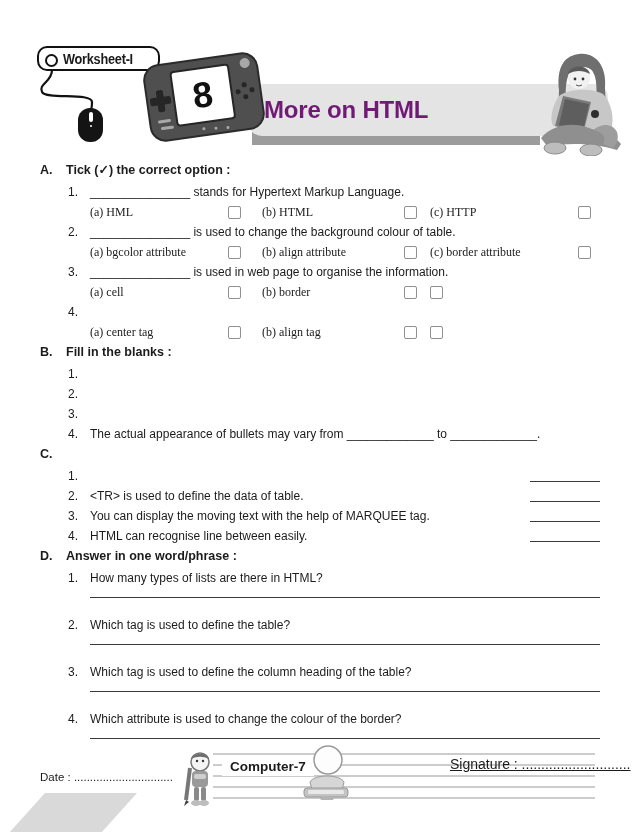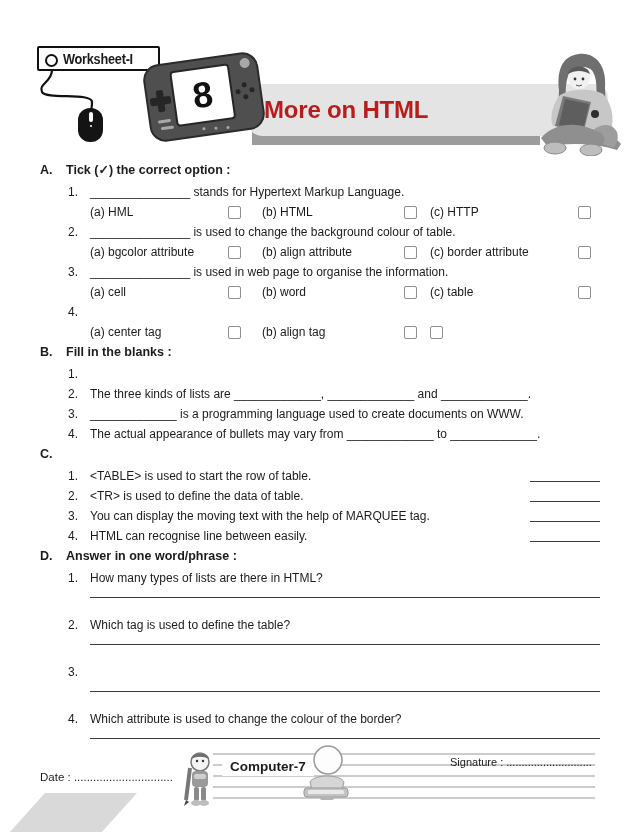--- a/index.html
+++ b/index.html
@@ -6,21 +6,21 @@
   html,body { margin:0; padding:0; }
   body {
     width:642px; height:832px; position:relative; overflow:hidden;
     background:#ffffff; color:#1b1b1b;
     font-family:"Liberation Sans", sans-serif; font-size:12px;
   }
 
   
   .ws-tab {
     position:absolute; left:37px; top:46px; width:123px; height:25px;
-    border:2.5px solid #111; border-radius:2px; background:#fff; z-index:4;
+    border:2.5px solid #111; border-radius:10px; background:#fff; z-index:4;
     display:flex; align-items:center;
   }
   .ws-tab .plug-circle {
     position:absolute; left:6px; bottom:2px; width:13px; height:13px;
     border:2px solid #111; border-radius:50%; background:#fff;
   }
   .ws-tab .ws-text {
     margin-left:24px; font-weight:800; font-size:14.5px; letter-spacing:-0.3px;
     display:inline-block; transform:scaleX(.88); transform-origin:left center; white-space:nowrap;
   }
@@ -34,21 +34,21 @@
     width:4px; height:10px; background:#fff; border-radius:2px;
   }
   .mouse .dot { position:absolute; left:50%; top:17px; transform:translateX(-50%);
     width:2px; height:2px; background:#fff; border-radius:50%; }
 
   .banner {
     position:absolute; left:248px; top:84px; width:360px; height:52px;
     background:#e4e4e4; border-radius:14px; z-index:2;
     display:flex; align-items:center; padding-left:16px;
   }
-  .banner-title { font-weight:800; font-size:24px; color:#b91c1c; letter-spacing:-0.2px; }
+  .banner-title { font-weight:800; font-size:24px; color:#701a75; letter-spacing:-0.2px; }
   .banner-shadow {
     position:absolute; left:252px; top:132px; width:288px; height:13px;
     background:#9c9c9c; z-index:1;
   }
 
   .console {
     position:absolute; left:146px; top:58px; width:116px; height:78px;
     transform:rotate(-8deg); z-index:5;
   }
   .console .body {
@@ -71,21 +71,21 @@
 
   
   main { position:absolute; left:40px; top:160px; width:560px; }
   .sec-head { display:flex; font-weight:700; font-size:12.5px; height:22px; line-height:20px; }
   .sec-head .sec-letter { width:26px; }
   .q-row { display:flex; padding-left:28px; height:20px; line-height:20px; }
   .q-num { width:22px; flex:none; }
   .q-text { white-space:nowrap; }
   .opt-row {
     display:grid; margin-left:50px; height:20px; line-height:20px;
-    grid-template-columns:138px 34px 142px 26px 148px 16px; align-items:center;
+    grid-template-columns:138px 34px 142px 26px 148px 16px; align-items:center;font-family:Liberation Serif, serif;
   }
   .cb {
     width:13px; height:13px; border:1.4px solid #909090; border-radius:2px;
     background:#fff; display:inline-block;
   }
   .tf-row { display:flex; padding-left:28px; height:20px; line-height:20px; }
   .tf-blank { width:70px; border-bottom:1.3px solid #3a3a3a; align-self:flex-end; margin-bottom:4px; margin-left:auto; }
   .tf-row .q-text { flex:0 1 auto; }
   .d-block { margin-bottom:17px; }
   .ans-line { margin-left:50px; margin-top:9px; border-bottom:1.2px solid #3a3a3a; height:1px; }
@@ -93,21 +93,21 @@
   
   .stripes {
     position:absolute; left:213px; top:753px; width:382px; height:47px; z-index:1;
     background:repeating-linear-gradient(to bottom, #cccccc 0 2px, transparent 2px 11px);
   }
   .date-label { position:absolute; left:40px; top:771px; font-size:11.5px; z-index:2; }
   .book-label {
     position:absolute; left:222px; top:758px; z-index:3; background:#fff;
     font-weight:800; font-size:13.5px; padding:1px 8px 2px 8px;
   }
-  .sign-label { position:absolute; left:450px; top:756px; font-size:11px; z-index:2; background:transparent; }
+  .sign-label { position:absolute; left:450px; top:756px; font-size:14px; z-index:2; background:transparent;text-decoration:underline; }
   .mascot-left { position:absolute; left:178px; top:750px; z-index:4; }
   .mascot-right { position:absolute; left:296px; top:744px; z-index:4; }
   .corner-shape {
     position:absolute; left:45px; top:793px; width:92px; height:40px;
     background:#d9d9d9; transform:skewX(-42deg); transform-origin:top left; z-index:0;
   }
 </style>
 </head>
 <body>
 
@@ -199,23 +199,22 @@
       <span class="cb"></span>
     </div>
 
     <div class="q-row">
       <span class="q-num">3.</span>
       <span class="q-text">_______________ is used in web page to organise the information.</span>
     </div>
     <div class="opt-row">
       <span>(a) cell</span>
       <span class="cb"></span>
-      <span>(b) word</span>
-      <span class="cb"></span>
-      <span>(c) table</span>
+      <span>(b) border</span>
+      <span class="cb"></span>
       <span class="cb"></span>
     </div>
 
     <div class="q-row">
       <span class="q-num">4.</span>
     </div>
     <div class="opt-row">
       <span>(a) center tag</span>
       <span class="cb"></span>
       <span>(b) align tag</span>
@@ -225,37 +224,34 @@
 
     <div class="sec-head">
       <span class="sec-letter">B.</span>
       <span>Fill in the blanks :</span>
     </div>
     <div class="q-row">
       <span class="q-num">1.</span>
     </div>
     <div class="q-row">
       <span class="q-num">2.</span>
-      <span class="q-text">The three kinds of lists are _____________, _____________ and _____________.</span>
     </div>
     <div class="q-row">
       <span class="q-num">3.</span>
-      <span class="q-text">_____________ is a programming language used to create documents on WWW.</span>
     </div>
     <div class="q-row">
       <span class="q-num">4.</span>
       <span class="q-text">The actual appearance of bullets may vary from _____________ to _____________.</span>
     </div>
 
     <div class="sec-head">
       <span class="sec-letter">C.</span>
     </div>
     <div class="tf-row">
       <span class="q-num">1.</span>
-      <span class="q-text">&lt;TABLE&gt; is used to start the row of table.</span>
       <span class="tf-blank"></span>
     </div>
     <div class="tf-row">
       <span class="q-num">2.</span>
       <span class="q-text">&lt;TR&gt; is used to define the data of table.</span>
       <span class="tf-blank"></span>
     </div>
     <div class="tf-row">
       <span class="q-num">3.</span>
       <span class="q-text">You can display the moving text with the help of MARQUEE tag.</span>
@@ -281,20 +277,21 @@
     <div class="d-block">
       <div class="q-row">
         <span class="q-num">2.</span>
         <span class="q-text">Which tag is used to define the table?</span>
       </div>
       <div class="ans-line"></div>
     </div>
     <div class="d-block">
       <div class="q-row">
         <span class="q-num">3.</span>
+        <span class="q-text">Which tag is used to define the column heading of the table?</span>
       </div>
       <div class="ans-line"></div>
     </div>
     <div class="d-block">
       <div class="q-row">
         <span class="q-num">4.</span>
         <span class="q-text">Which attribute is used to change the colour of the border?</span>
       </div>
       <div class="ans-line"></div>
     </div>

